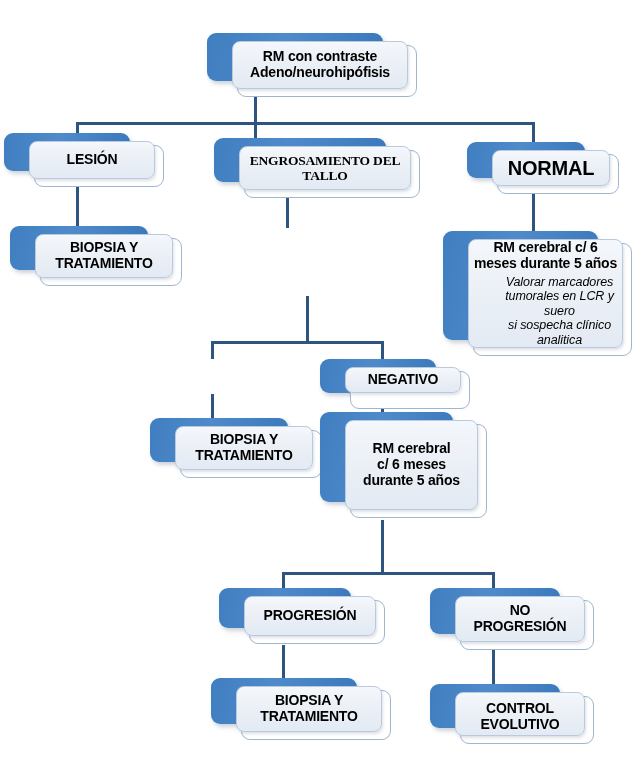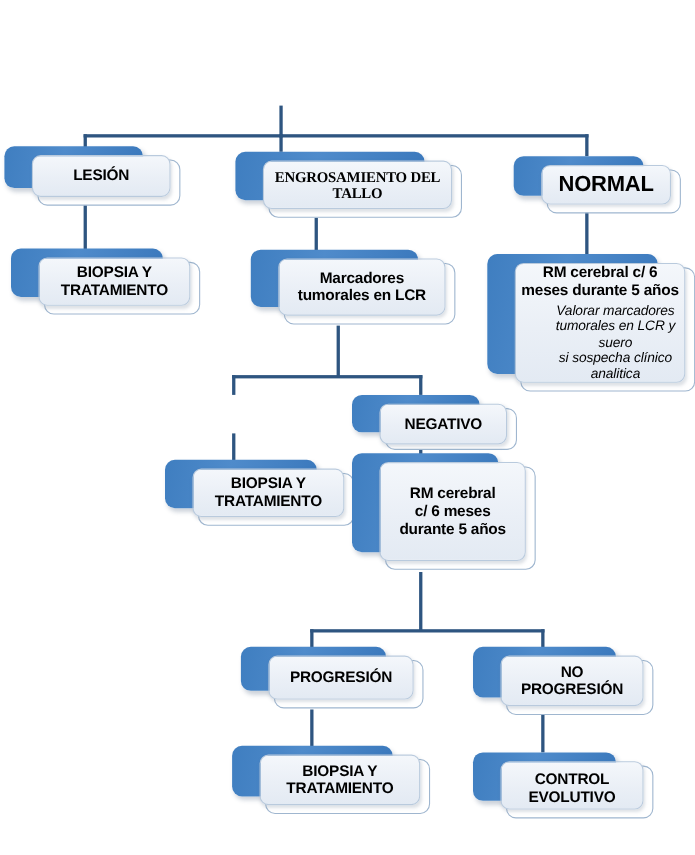--- a/index.html
+++ b/index.html
@@ -91,20 +91,28 @@
   <div class="line v" style="left:381px;top:394px;height:20px;"></div>
 
   <div class="line v" style="left:381px;top:520px;height:53px;"></div>
   <div class="line h" style="left:282px;top:572px;width:213px;"></div>
   <div class="line v" style="left:282px;top:572px;height:17px;"></div>
   <div class="line v" style="left:492px;top:572px;height:17px;"></div>
 
   <div class="line v" style="left:282px;top:645px;height:34px;"></div>
   <div class="line v" style="left:492px;top:650px;height:34px;"></div>
 
+  <div class="node" style="left:207px;top:33px;width:210px;height:66px;">
+    <div class="backing" style="width:176px;height:48px;"></div>
+    <div class="outer" style="left:30px;top:12px;width:180px;height:52px;"></div>
+    <div class="inner" style="left:25px;top:8px;width:176px;height:48px;">
+      <div class="ttl" style="font-size:14px;">RM con contraste
+Adeno/neurohipófisis</div>
+    </div>
+  </div>
 
   <div class="node" style="left:4px;top:133px;width:160px;height:56px;">
     <div class="backing" style="width:126px;height:38px;"></div>
     <div class="outer" style="left:30px;top:12px;width:130px;height:42px;"></div>
     <div class="inner" style="left:25px;top:8px;width:126px;height:38px;">
       <div class="ttl" style="font-size:14px;">LESIÓN</div>
     </div>
   </div>
 
   <div class="node" style="left:214px;top:138px;width:206px;height:62px;">
@@ -126,47 +134,39 @@
 
   <div class="node" style="left:10px;top:226px;width:172px;height:62px;">
     <div class="backing" style="width:138px;height:44px;"></div>
     <div class="outer" style="left:30px;top:12px;width:142px;height:48px;"></div>
     <div class="inner" style="left:25px;top:8px;width:138px;height:44px;">
       <div class="ttl" style="font-size:14px;">BIOPSIA Y
 TRATAMIENTO</div>
     </div>
   </div>
 
-  <div class="node" style="left:228px;top:227px;width:186px;height:70px;">
-    <div class="backing" style="width:152px;height:52px;"></div>
-    <div class="outer" style="left:30px;top:12px;width:156px;height:56px;"></div>
-    <div class="inner" style="left:25px;top:8px;width:152px;height:52px;">
-      <div class="ttl" style="font-size:14px;">Marcadores
-tumorales en LCR</div>
-    </div>
-  </div>
 
   <div class="node" style="left:443px;top:231px;width:189px;height:127px;">
     <div class="backing" style="width:155px;height:109px;"></div>
     <div class="outer" style="left:30px;top:12px;width:159px;height:113px;"></div>
     <div class="inner" style="left:25px;top:8px;width:155px;height:109px;">
       <div class="ttl" style="font-size:14px;">RM cerebral c/ 6
 meses durante 5 años</div>
       <div class="sub" style="font-size:12.5px;margin-left:28px;">Valorar marcadores
 tumorales en LCR y suero
 si sospecha clínico
 analitica</div>
     </div>
   </div>
 
 
   <div class="node" style="left:320px;top:359px;width:150px;height:52px;">
     <div class="backing" style="width:116px;height:34px;"></div>
     <div class="outer" style="left:30px;top:12px;width:120px;height:38px;"></div>
-    <div class="inner" style="left:25px;top:8px;width:116px;height:37px;">
+    <div class="inner" style="left:25px;top:8px;width:116px;height:26px;">
       <div class="ttl" style="font-size:14px;">NEGATIVO</div>
     </div>
   </div>
 
   <div class="node" style="left:150px;top:418px;width:172px;height:62px;">
     <div class="backing" style="width:138px;height:44px;"></div>
     <div class="outer" style="left:30px;top:12px;width:142px;height:48px;"></div>
     <div class="inner" style="left:25px;top:8px;width:138px;height:44px;">
       <div class="ttl" style="font-size:14px;">BIOPSIA Y
 TRATAMIENTO</div>

